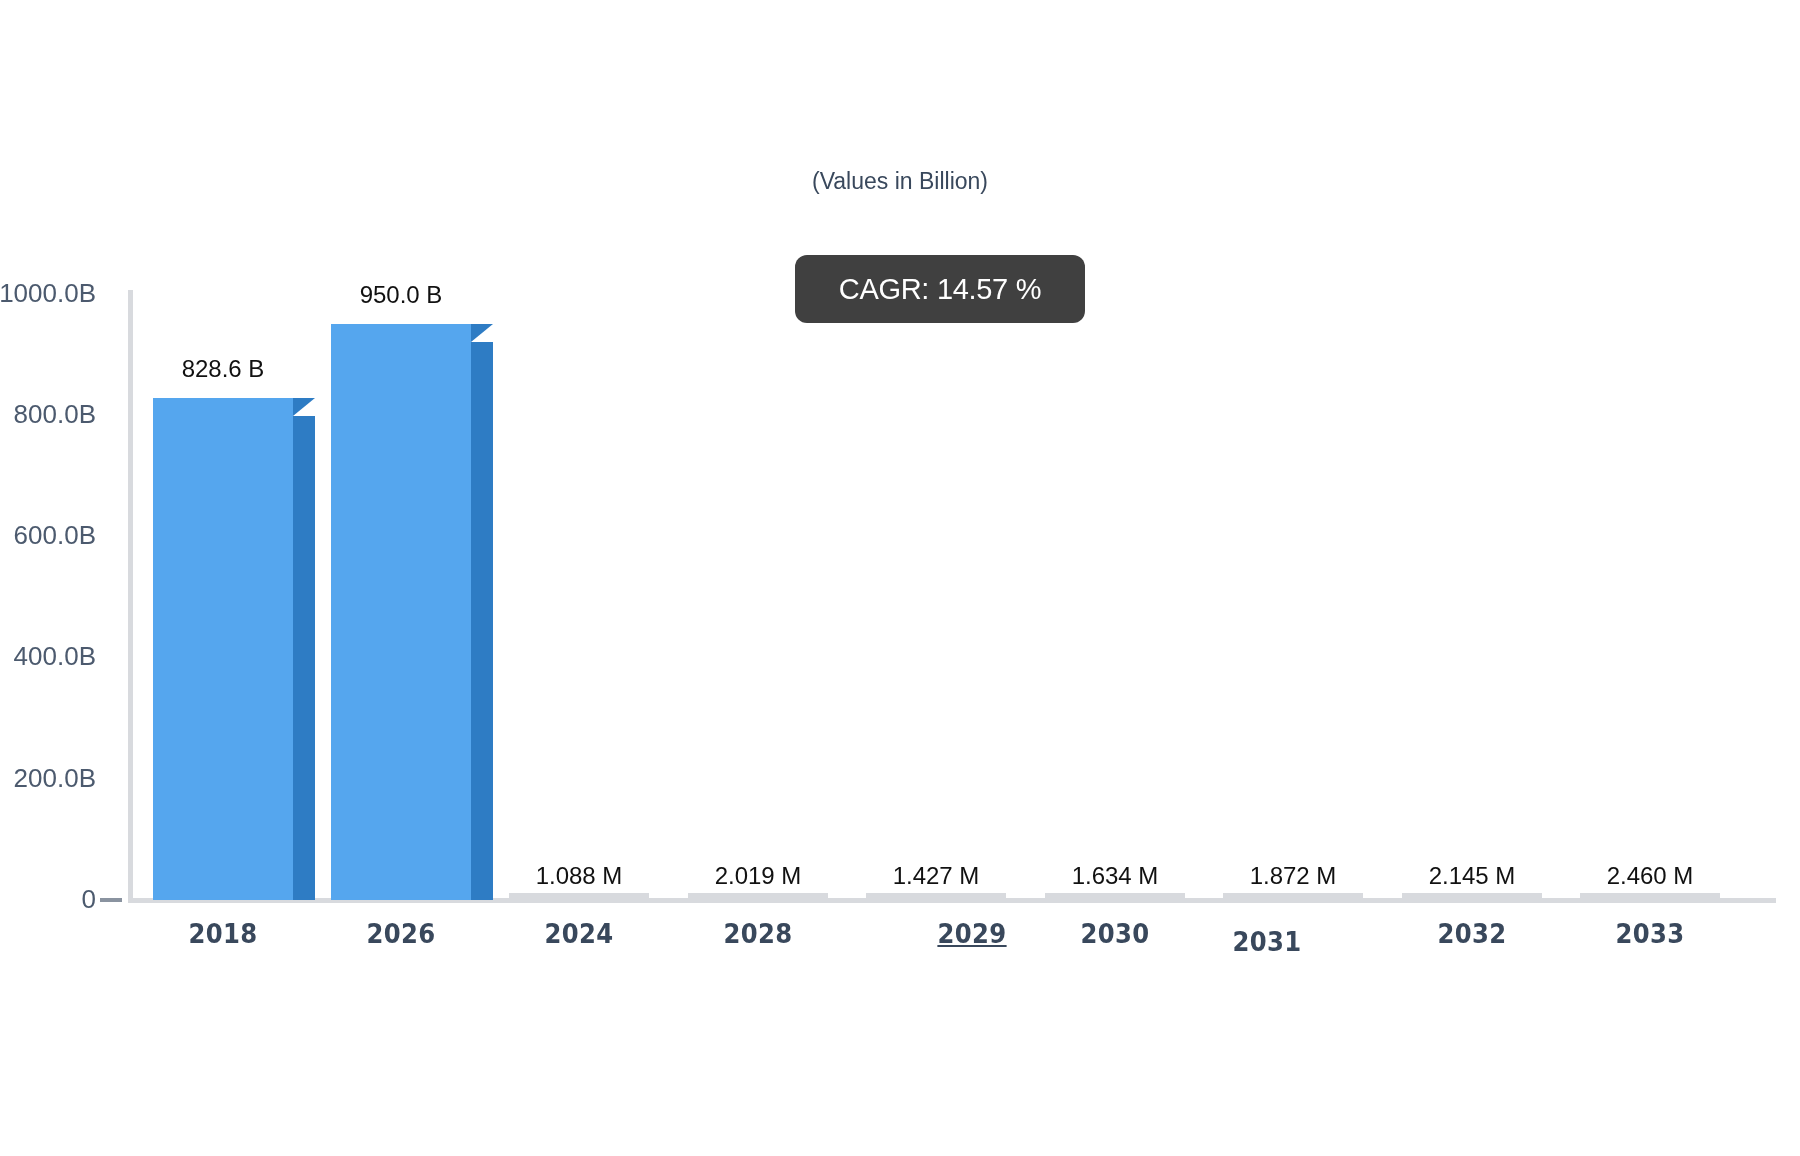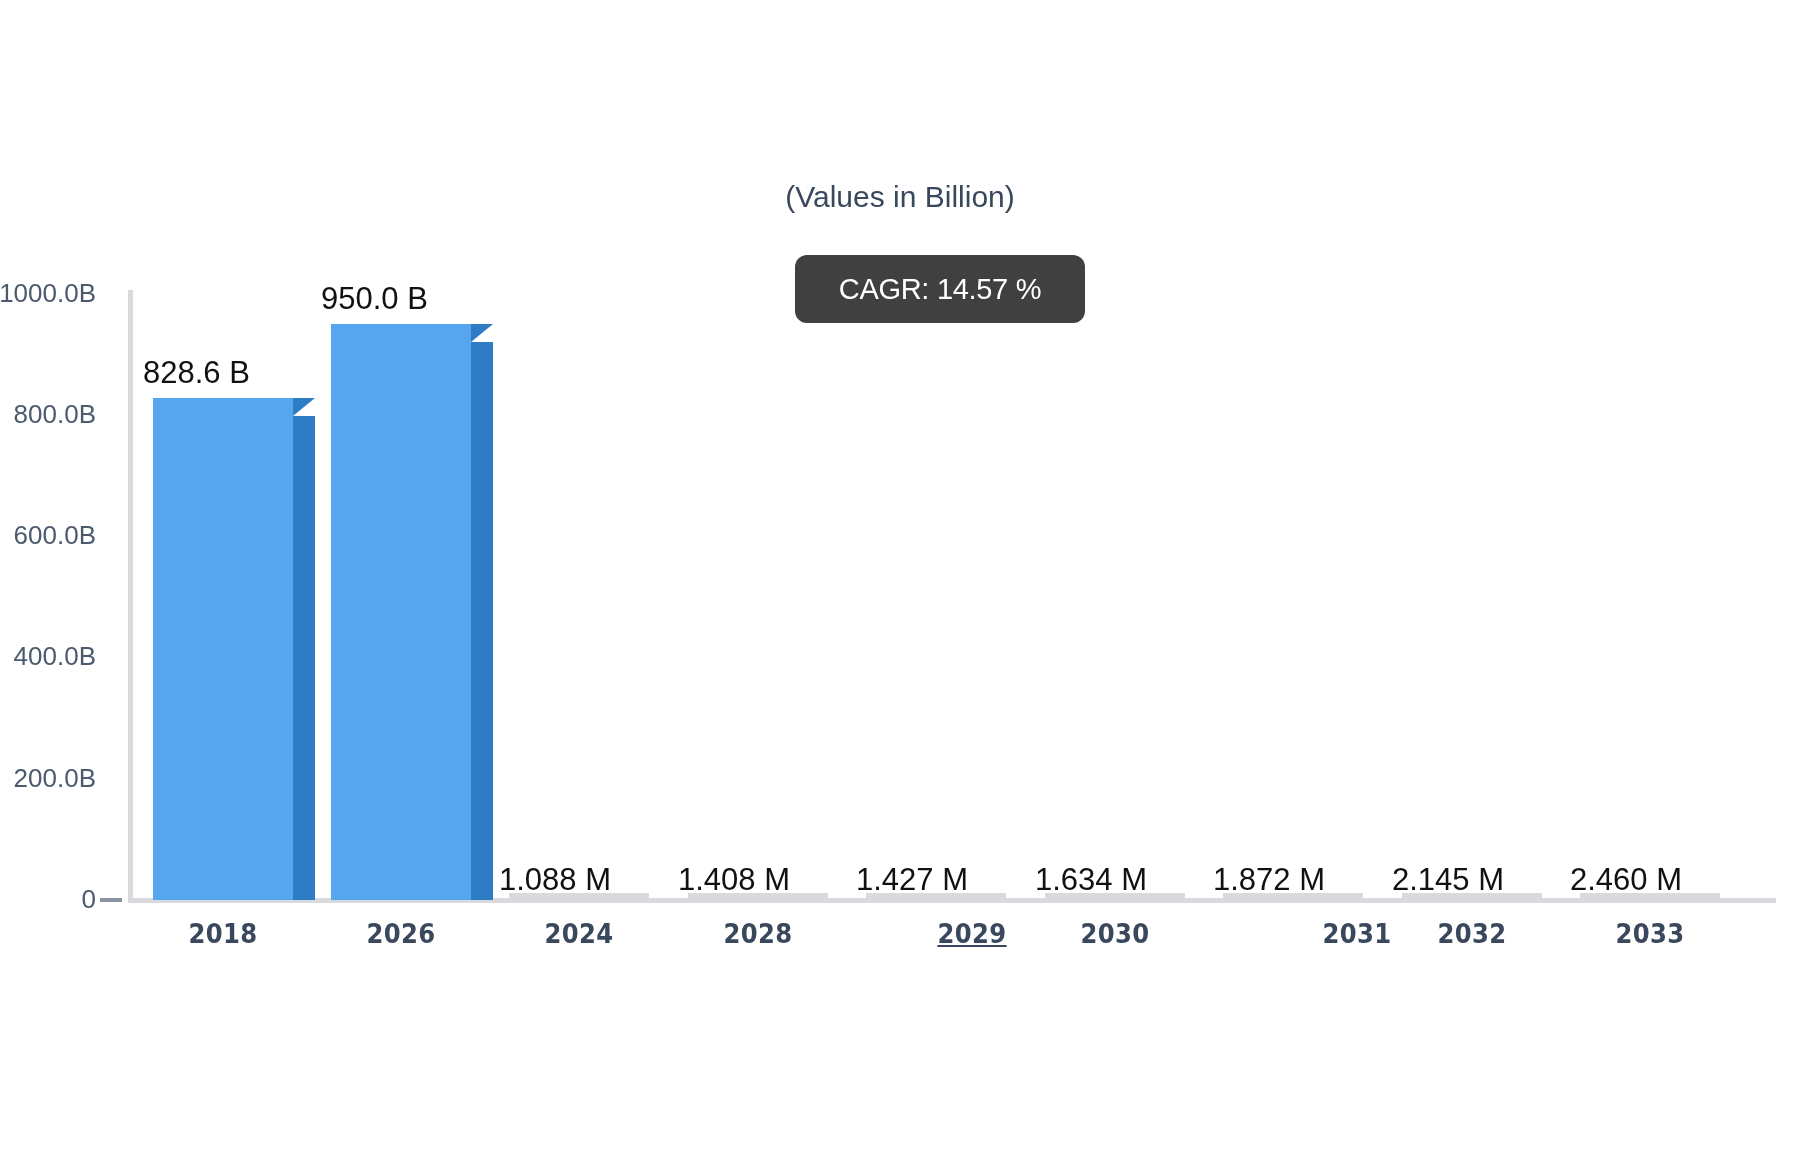--- a/index.html
+++ b/index.html
@@ -27,26 +27,26 @@
     text-align: center;
     font-family: "DejaVu Sans Condensed", "Liberation Sans Narrow", "Liberation Sans", sans-serif;
     font-size: 41px;
     font-weight: bold;
     letter-spacing: -0.5px;
     color: #111111;
     white-space: nowrap;
   }
   .subtitle {
     position: absolute;
-    top: 180px;
-    left: 0;
-    width: 1800px;
-    text-align: center;
-    font-family: "Liberation Sans", sans-serif;
-    font-size: 30px;
+    top: 168px;
+    left: 0;
+    width: 1800px;
+    text-align: center;
+    font-family: "Liberation Sans", sans-serif;
+    font-size: 23px;
     font-weight: normal;
     color: #39485c;
     white-space: nowrap;
   }
 
   
   .cagr-badge {
     position: absolute;
     top: 255px;
     left: 795px;
@@ -144,23 +144,23 @@
 
   .bar-flat {
     position: absolute;
     bottom: 256px;
     height: 7px;
     background: #d8dade;
   }
 
   .bar-value {
     position: absolute;
-    text-align: left;
-    font-family: "Liberation Sans", sans-serif;
-    font-size: 31px;
+    text-align: center;
+    font-family: "Liberation Sans", sans-serif;
+    font-size: 24px;
     color: #111111;
     white-space: nowrap;
   }
 
   .xtick {
     position: absolute;
     top: 918px;
     text-align: center;
     font-family: "DejaVu Sans Condensed", "Liberation Sans Narrow", "Liberation Sans", sans-serif;
     font-size: 27px;
@@ -240,21 +240,21 @@
       <div class="bar-side-cap" style="left:471px; top:324px;
                   border-left:0 solid transparent;
                   border-right:22px solid transparent;
                   border-top:18px solid #2e7cc4;"></div>
       <div class="bar-value" style="left:321px; top:281px; width:160px;">950.0 B</div>
 
       <div class="bar-flat" style="left:509px; width:140px;"></div>
       <div class="bar-value" style="left:499px; top:862px; width:160px;">1.088 M</div>
 
       <div class="bar-flat" style="left:688px; width:140px;"></div>
-      <div class="bar-value" style="left:678px; top:862px; width:160px;">1.408 M</div>
+      <div class="bar-value" style="left:678px; top:862px; width:160px;">2.019 M</div>
 
       <div class="bar-flat" style="left:866px; width:140px;"></div>
       <div class="bar-value" style="left:856px; top:862px; width:160px;">1.427 M</div>
 
       <div class="bar-flat" style="left:1045px; width:140px;"></div>
       <div class="bar-value" style="left:1035px; top:862px; width:160px;">1.634 M</div>
 
       <div class="bar-flat" style="left:1223px; width:140px;"></div>
       <div class="bar-value" style="left:1213px; top:862px; width:160px;">1.872 M</div>
 
@@ -264,20 +264,20 @@
       <div class="bar-flat" style="left:1580px; width:140px;"></div>
       <div class="bar-value" style="left:1570px; top:862px; width:160px;">2.460 M</div>
     </div>
 
     <div class="xtick" style="left:143px; width:160px;">2018</div>
     <div class="xtick" style="left:321px; width:160px;">2026</div>
     <div class="xtick" style="left:499px; width:160px;">2024</div>
     <div class="xtick" style="left:678px; width:160px;">2028</div>
     <div class="xtick" style="left:892px; width:160px;text-decoration:underline;">2029</div>
     <div class="xtick" style="left:1035px; width:160px;">2030</div>
-    <div class="xtick" style="left:1277px; width:160px;">2031</div>
+    <div class="xtick" style="left:1187px; width:160px;margin-top:8px;">2031</div>
     <div class="xtick" style="left:1392px; width:160px;">2032</div>
     <div class="xtick" style="left:1570px; width:160px;">2033</div>
 
   </div>
 
 
 </div>
 
 </body></html>

